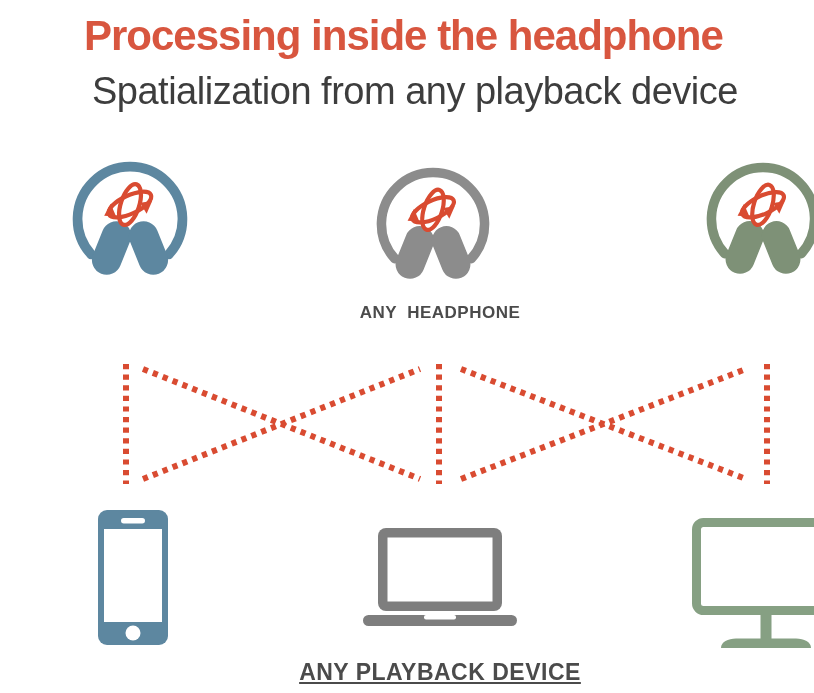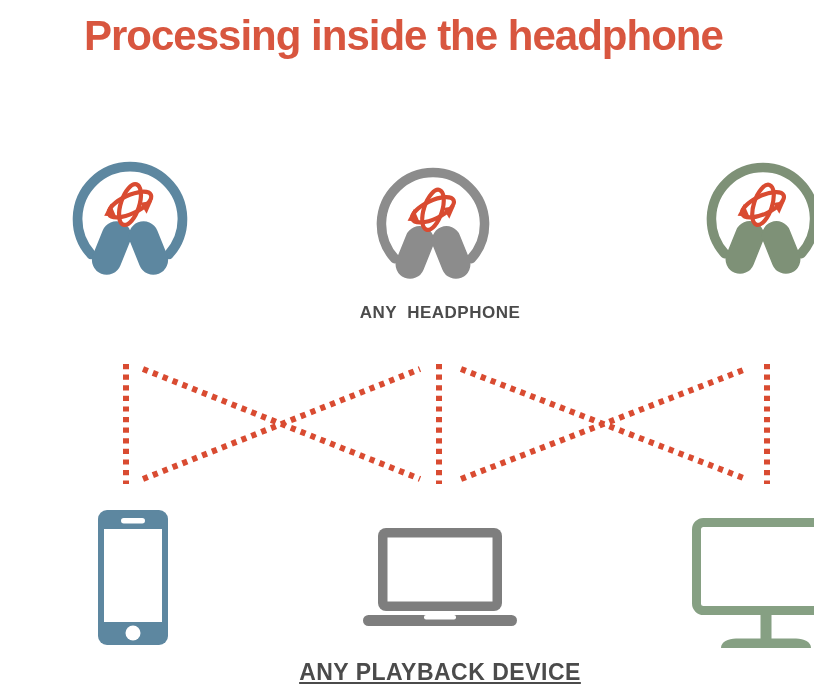--- a/index.html
+++ b/index.html
@@ -84,20 +84,21 @@
       <rect x="4.5" y="4.5" width="139" height="88" rx="7" fill="none" stroke="currentColor" stroke-width="9"></rect>
       <rect x="68.5" y="92" width="11" height="32" fill="currentColor"></rect>
       <path d="M29,130 C29,124 36,120.5 44,120.5 L104,120.5 C112,120.5 119,124 119,130 Z" fill="currentColor"></path>
     </symbol>
   </defs>
 </svg>
 
 <div class="stage">
 
   <div class="title">Processing inside the headphone</div>
+  <div class="subtitle">Spatialization from any playback device</div>
 
   <svg class="hp hp1 hp-blue" viewBox="0 0 130 144">
     <use href="#sym-headphone"></use>
   </svg>
   <svg class="hp hp2 hp-gray" viewBox="0 0 130 144">
     <use href="#sym-headphone"></use>
   </svg>
   <svg class="hp hp3 hp-green" viewBox="0 0 130 144">
     <use href="#sym-headphone"></use>
   </svg>

